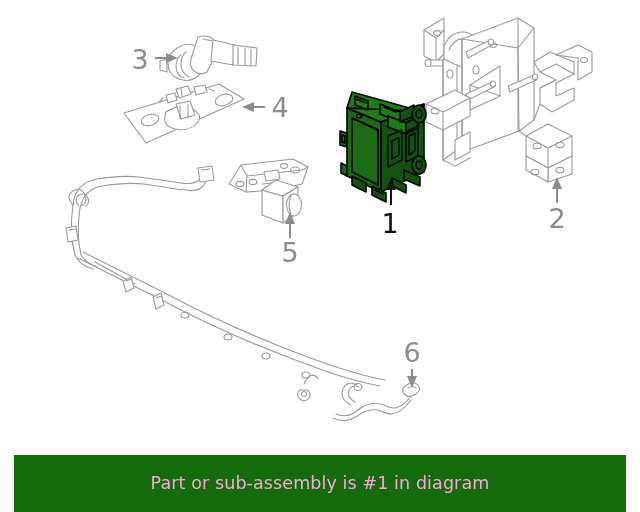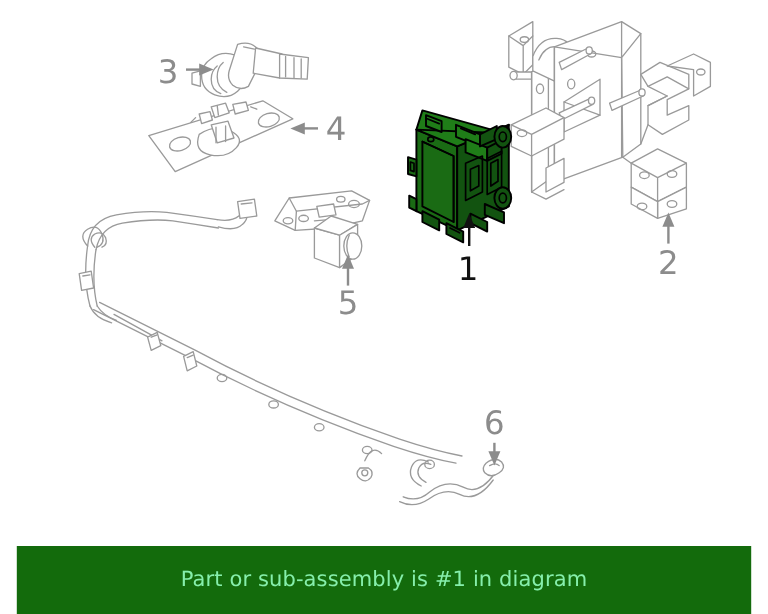--- a/index.html
+++ b/index.html
@@ -96,21 +96,21 @@
     height: 57px;
     background: #136b0c;
     box-sizing: border-box;
     display: flex;
     flex-direction: column;
     align-items: center;
     justify-content: center;
     gap: 0px;
   }
   .banner-line {
-    color: #86efac;
+    color: #f9a8d4;
     font-family: "DejaVu Sans", sans-serif;
     font-size: 17.5px;
     line-height: 25px;
     letter-spacing: 0.1px;
     white-space: nowrap;
   }
 </style>
 </head>
 <body>
 

